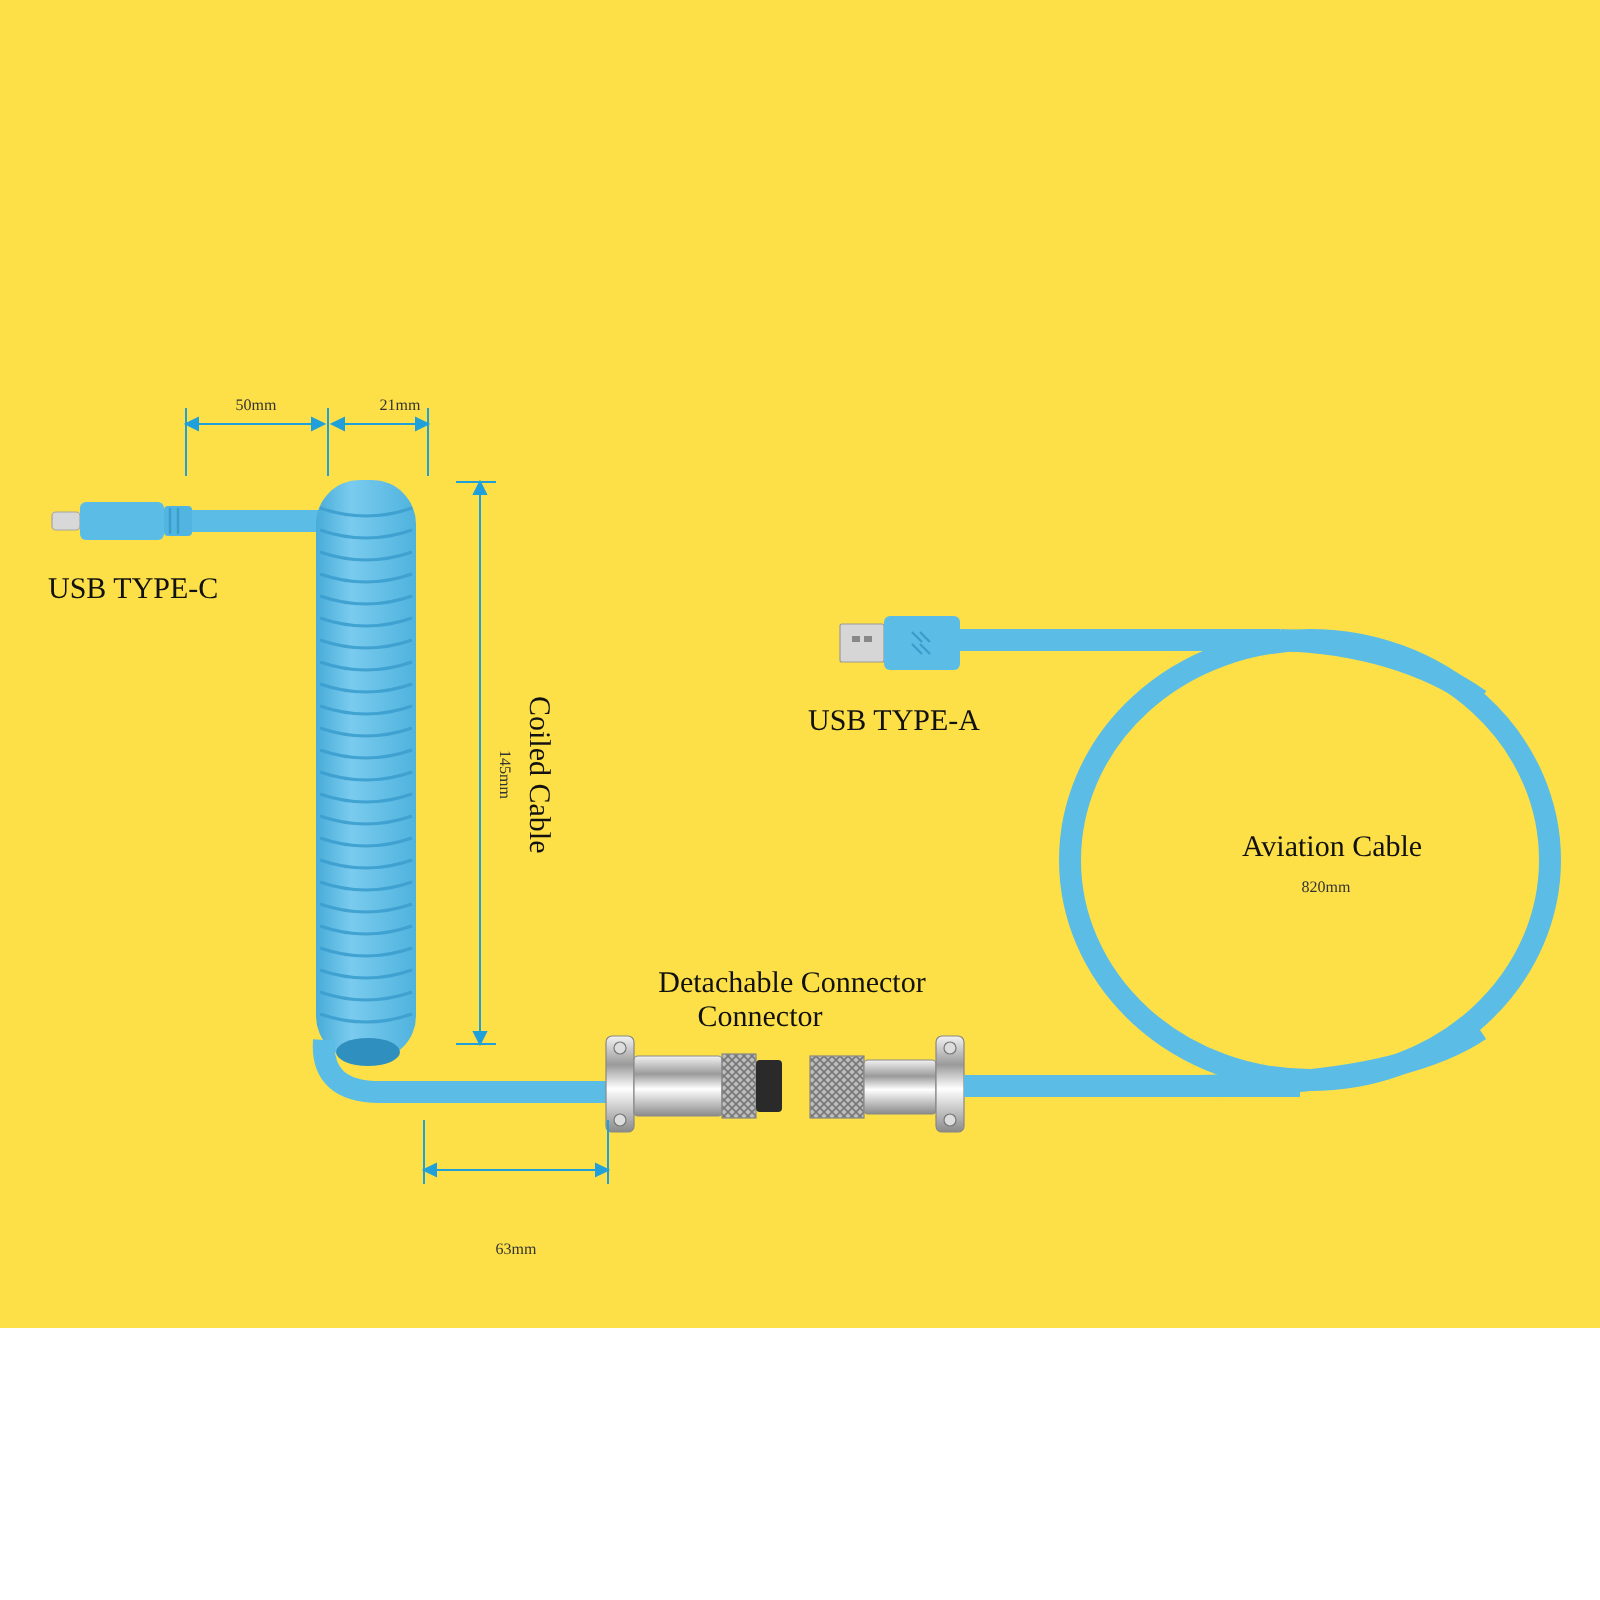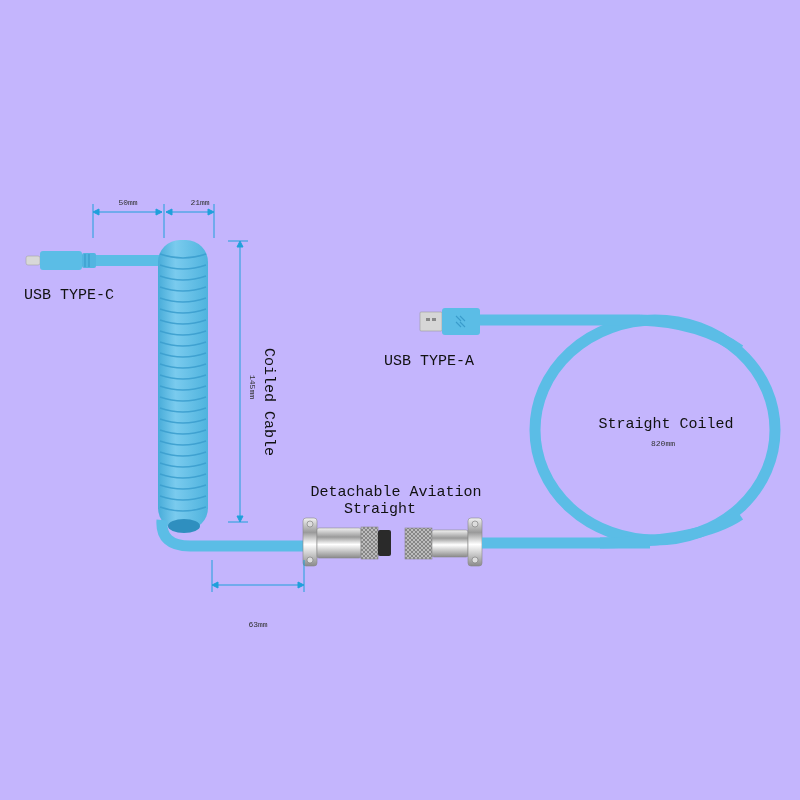--- a/index.html
+++ b/index.html
@@ -1,17 +1,17 @@
 <!DOCTYPE html>
 <html><head>
 <meta charset="utf-8">
 <style>
   html, body { margin: 0; padding: 0; background: #ffffff; }
-  #stage { position: relative; width: 800px; height: 800px; overflow: hidden; background: #c4b5fd;
-           font-family: Liberation Mono, monospace; color: #111; }
+  #stage { position: relative; width: 800px; height: 664px; overflow: hidden; background: #fde047;
+           font-family: Liberation Serif, serif; color: #111; }
   svg.art { position: absolute; left: 0; top: 0; }
   .lbl { position: absolute; white-space: nowrap; color: #111; }
   .big { font-size: 15px; font-weight: 400; }
   .dim { font-size: 8px; color: #333; }
   .center { transform: translateX(-50%); text-align: center; }
   .vert { transform-origin: left top; transform: rotate(90deg); }
 </style>
 </head>
 <body>
 
@@ -135,25 +135,25 @@
       <line x1="214" y1="585" x2="302" y2="585"></line>
       <polygon points="212,585 218,582 218,588"></polygon>
       <polygon points="304,585 298,582 298,588"></polygon>
     </g>
   </svg>
 
   <div class="lbl dim center" style="left:128px; top:198px;">50mm</div>
   <div class="lbl dim center" style="left:200px; top:198px;">21mm</div>
 
   <div class="lbl big" style="left:24px; top:287px;">USB TYPE-C</div>
-  <div class="lbl big" style="left:384px; top:353px;">USB TYPE-A</div>
+  <div class="lbl big" style="left:404px; top:353px;">USB TYPE-A</div>
 
   <div class="lbl big vert" style="left:277px; top:348px;">Coiled Cable</div>
   <div class="lbl dim vert" style="left:257px; top:375px;">145mm</div>
 
-  <div class="lbl big center" style="left:666px; top:416px;">Straight Coiled</div>
+  <div class="lbl big center" style="left:666px; top:416px;">Aviation Cable</div>
   <div class="lbl dim center" style="left:663px; top:439px;">820mm</div>
 
-  <div class="lbl big center" style="left:396px; top:484px;">Detachable Aviation</div>
-  <div class="lbl big center" style="left:380px; top:501px;">Straight</div>
+  <div class="lbl big center" style="left:396px; top:484px;">Detachable Connector</div>
+  <div class="lbl big center" style="left:380px; top:501px;">Connector</div>
 
   <div class="lbl dim center" style="left:258px; top:620px;">63mm</div>
 </div>
 
 </body></html>

